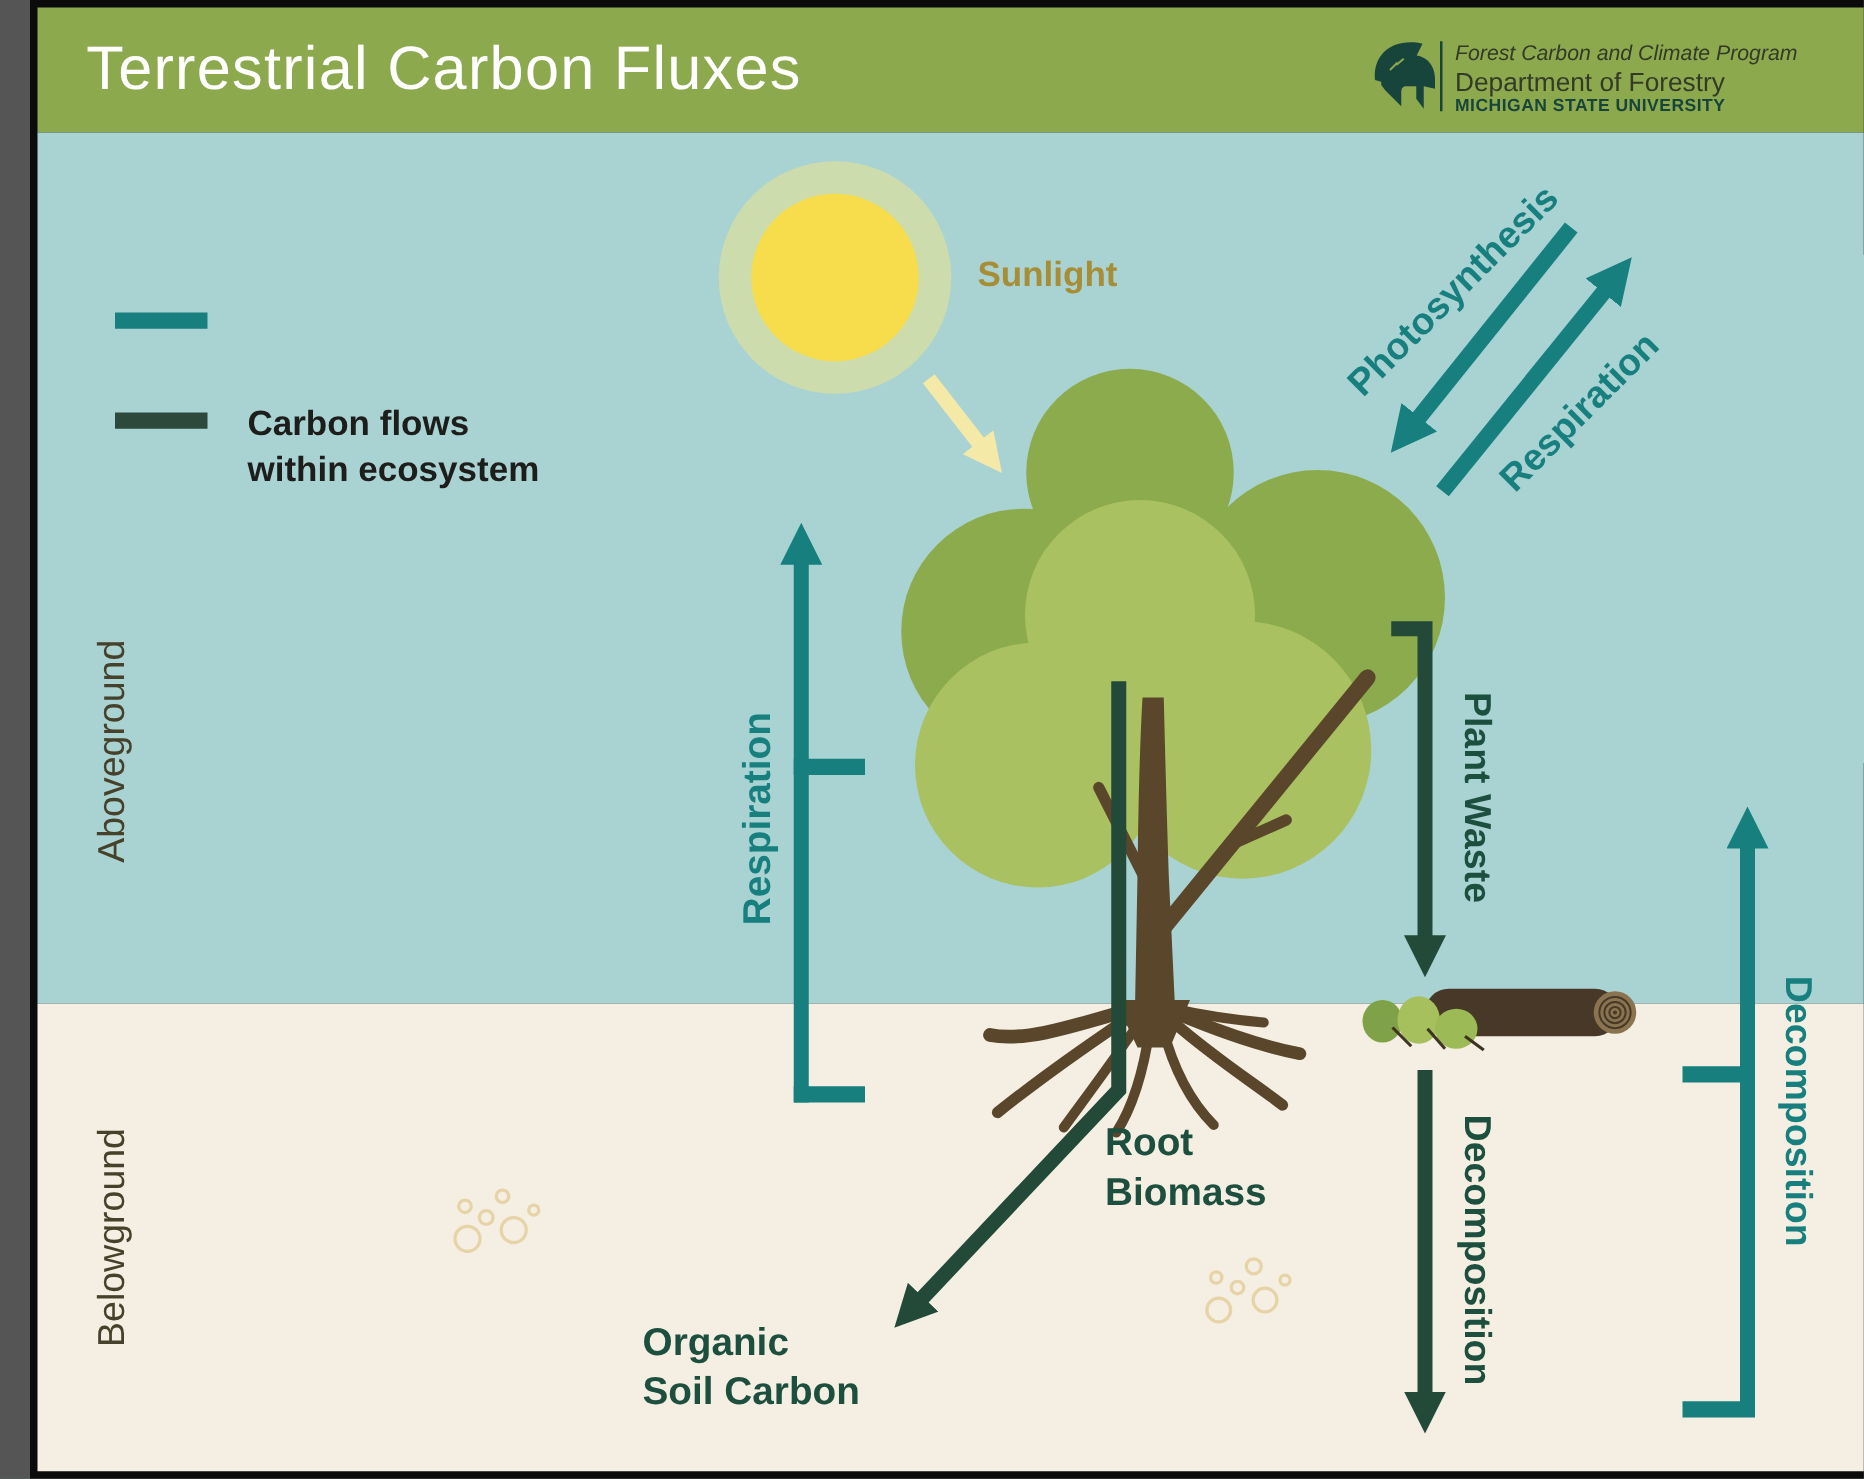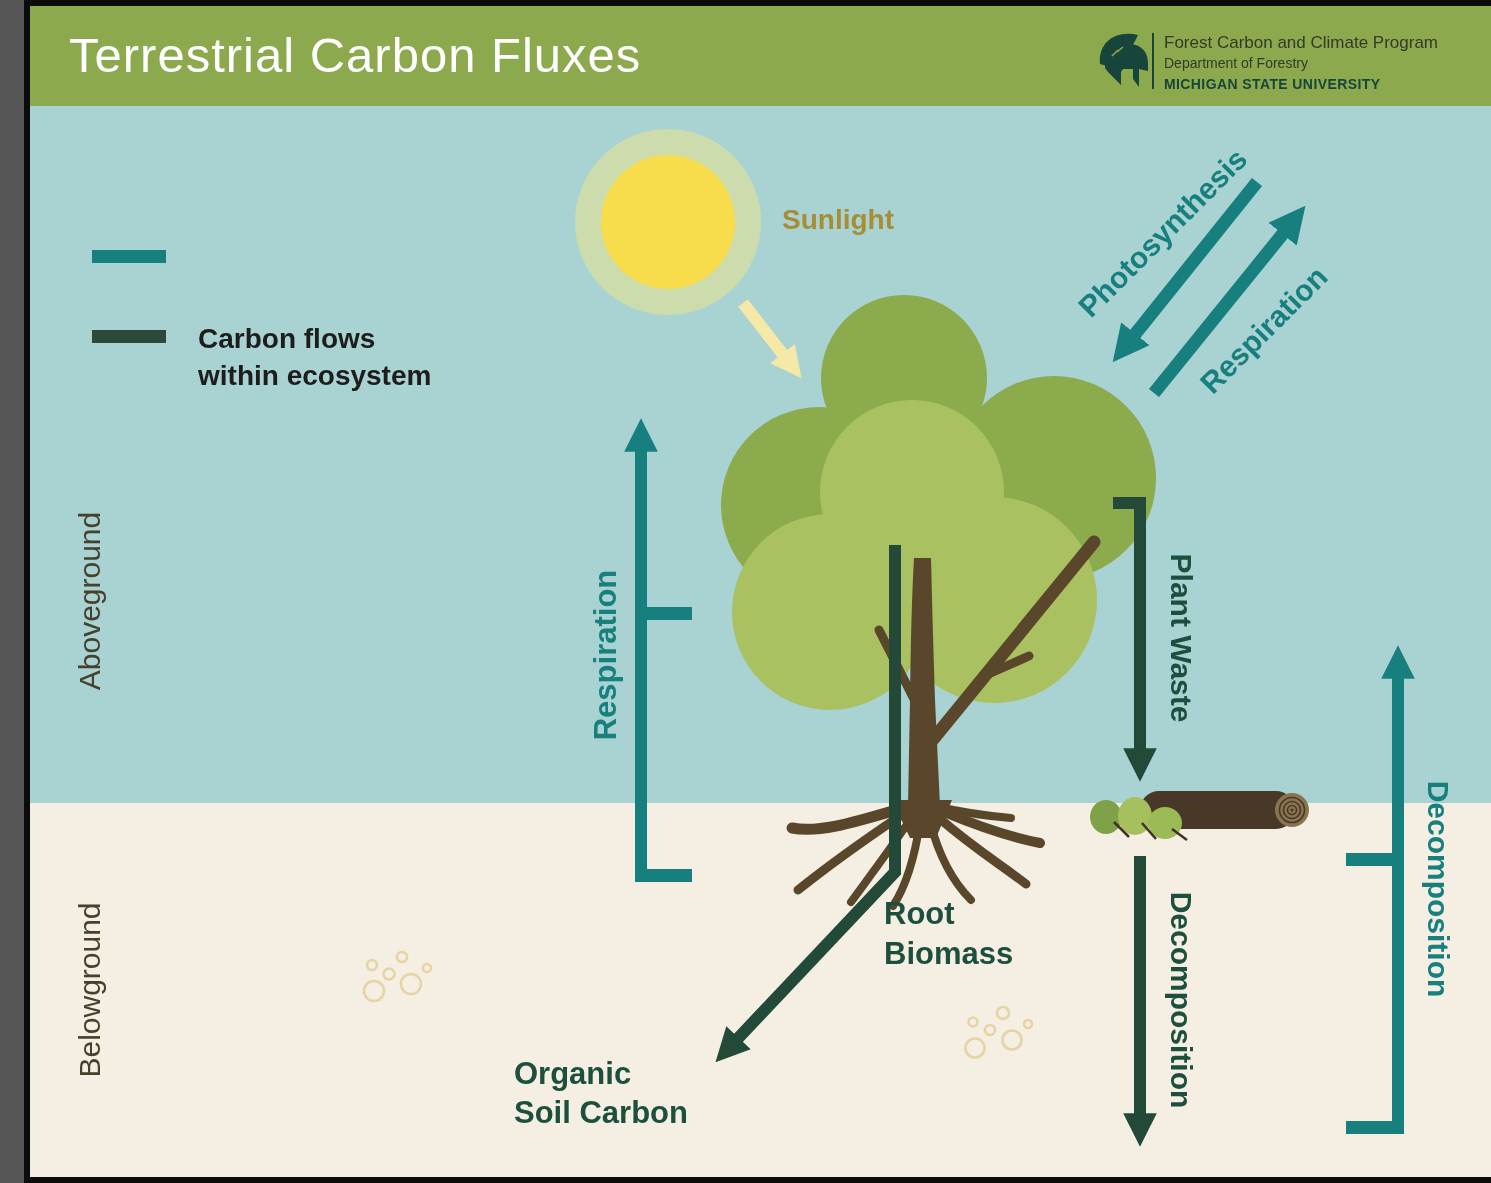--- a/index.html
+++ b/index.html
@@ -7,22 +7,22 @@
     position:relative;width:1491px;height:1183px;background:#0b0b0b;
     font-family:"Liberation Sans",sans-serif;overflow:hidden;margin-left:24px;
   }
   .layer{position:absolute;}
   
   .header-band{left:6px;top:6px;width:1479px;height:100px;background:#8ca94d;}
   .sky{left:6px;top:106px;width:1479px;height:697px;background:#a9d2d3;}
   .soil{left:6px;top:803px;width:1479px;height:374px;background:#f4efe2;}
   
   .page-title{left:45px;top:27px;color:#ffffff;font-size:49px;letter-spacing:1px;font-weight:400;}
-  .org-line1{left:1140px;top:33px;color:#333a28;font-size:17px;}
-  .org-line2{left:1140px;top:55px;color:#333a28;font-size:14px;}
+  .org-line1{left:1140px;top:33px;color:#333a28;font-size:17px;font-style:italic;}
+  .org-line2{left:1140px;top:55px;color:#333a28;font-size:21px;}
   .org-line3{left:1140px;top:76px;color:#17453b;font-size:14px;font-weight:bold;letter-spacing:.4px;}
   .logo-divider{left:1128px;top:33px;width:2px;height:56px;background:#17453b;}
   
   .swatch{width:74px;height:13px;}
   .swatch.teal{background:#17807f;}
   .swatch.dark{background:#2c493c;}
   .sw1{left:68px;top:250px;} .sw2{left:68px;top:330px;}
   .legend-text{color:#1d1d1b;font-size:28px;font-weight:bold;line-height:37px;white-space:pre-line;}
   .lg1{left:174px;top:240px;} .lg2{left:174px;top:320px;}
   

